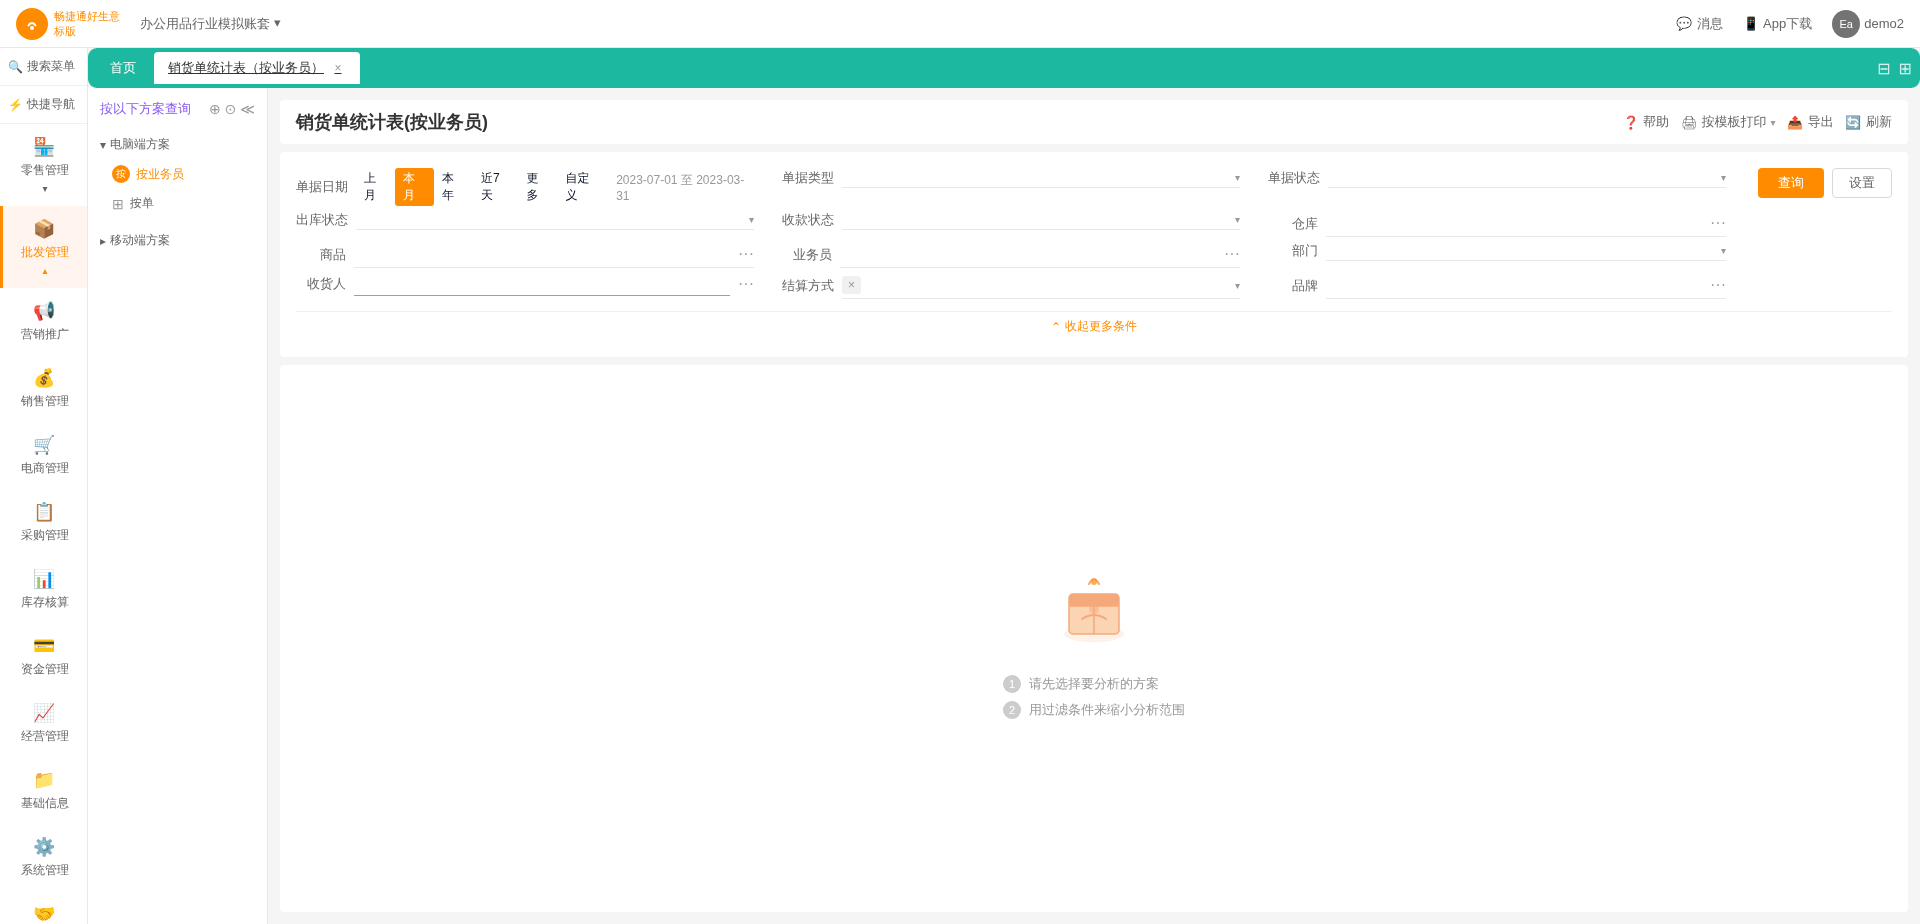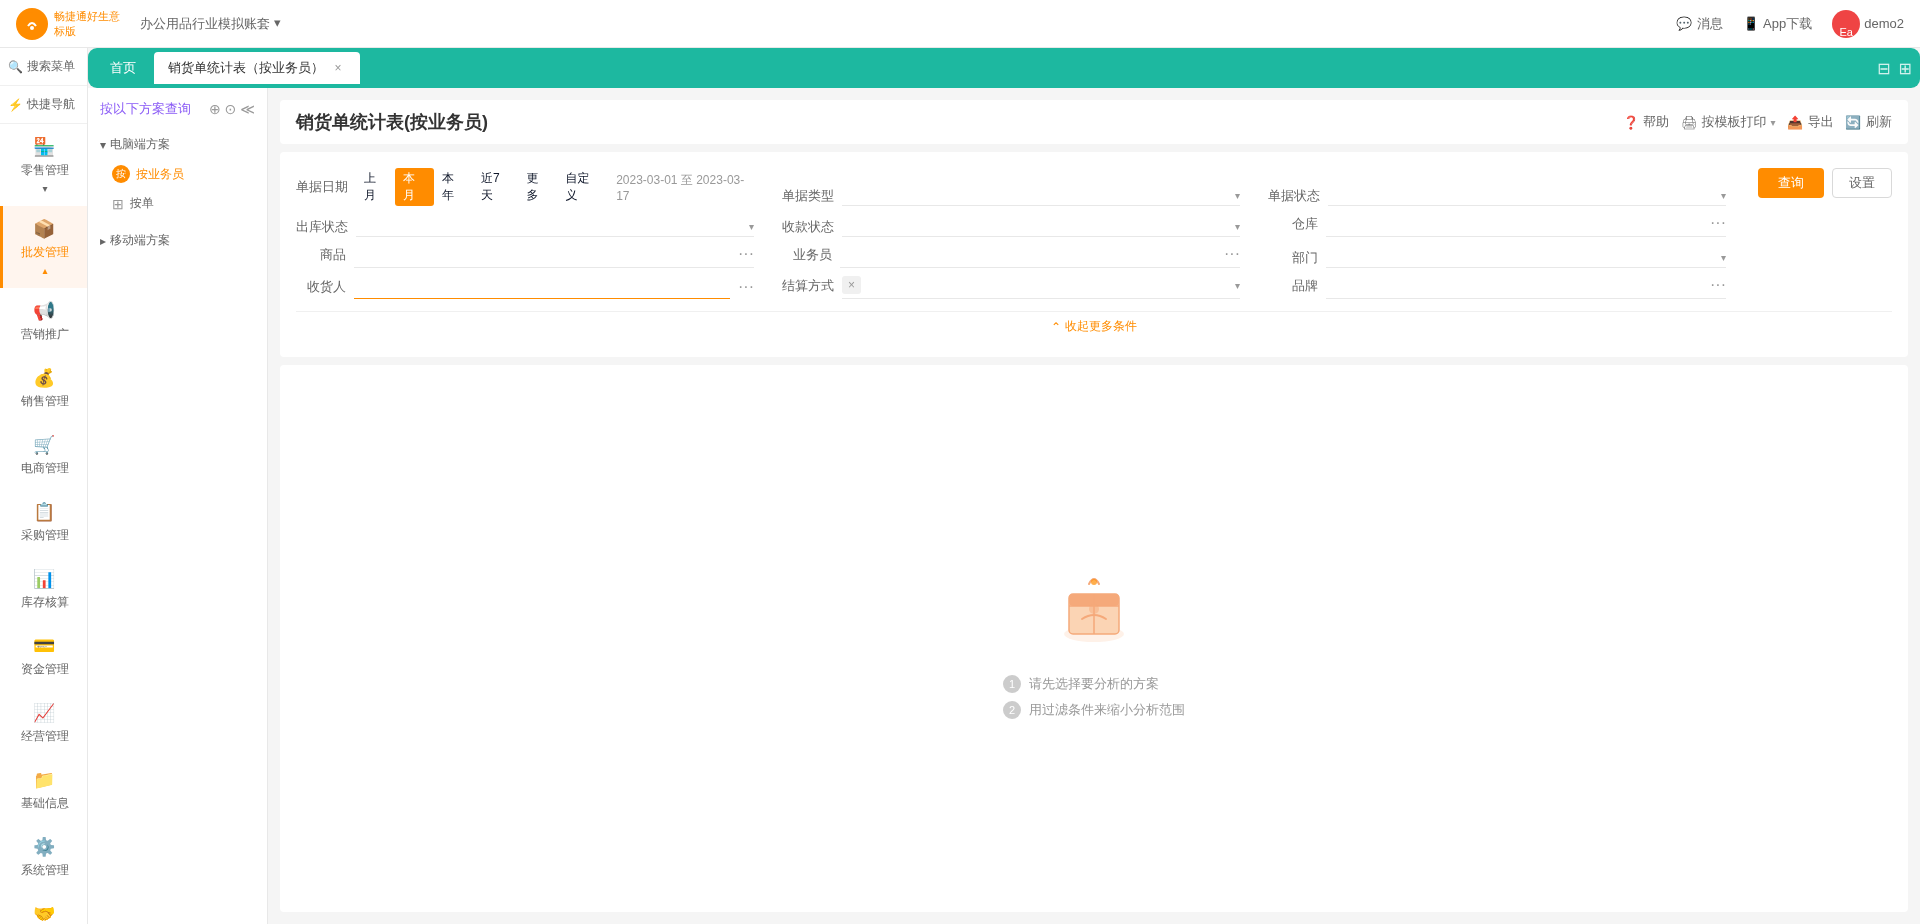--- a/index.html
+++ b/index.html
@@ -64,23 +64,23 @@
       align-items: center;
       gap: 4px;
       color: #666;
       cursor: pointer;
       font-size: 13px;
     }
     .user-avatar {
       width: 28px;
       height: 28px;
       border-radius: 50%;
-      background: #ef4444;
-      display: flex;
-      align-items: flex-end;
+      background: #737373;
+      display: flex;
+      align-items: center;
       justify-content: center;
       color: #fff;
       font-size: 11px;
     }
 
     
     .main-layout {
       display: flex;
       flex: 1;
       overflow: hidden;
@@ -162,20 +162,21 @@
       color: rgba(255,255,255,0.85);
       background: rgba(255,255,255,0.15);
     }
     .tab-item.home {
       background: transparent;
       color: #fff;
     }
     .tab-item.active {
       background: #fff;
       color: #333;
+      text-decoration: underline;
     }
     .tab-close {
       font-size: 12px;
       color: #999;
       cursor: pointer;
       width: 16px;
       height: 16px;
       display: flex;
       align-items: center;
       justify-content: center;
@@ -306,21 +307,21 @@
 
     
     .filter-area {
       background: #fff;
       border-radius: 4px;
       padding: 16px;
       flex-shrink: 0;
     }
     .filter-row {
       display: flex;
-      align-items: flex-end;
+      align-items: flex-start;
       gap: 28px;
       margin-bottom: 12px;
     }
     .filter-row:last-child { margin-bottom: 0; }
     .filter-item {
       display: flex;
       align-items: center;
       gap: 8px;
       flex: 1;
     }
@@ -684,21 +685,21 @@
                   <span class="filter-label">单据日期</span>
                   <div class="date-filter">
                     <div class="date-tabs">
                       <span class="date-tab">上月</span>
                       <span class="date-tab active">本月</span>
                       <span class="date-tab">本年</span>
                       <span class="date-tab">近7天</span>
                       <span class="date-tab">更多</span>
                       <span class="date-tab">自定义</span>
                     </div>
-                    <span class="date-range">2023-03-01 至 2023-03-17</span>
+                    <span class="date-range">2023-07-01 至 2023-03-31</span>
                   </div>
                 </div>
                 <div class="filter-item">
                   <span class="filter-label">单据类型</span>
                   <div class="filter-select">
                     <span></span>
                     <span class="arrow-down">▾</span>
                   </div>
                 </div>
                 <div class="filter-item">

